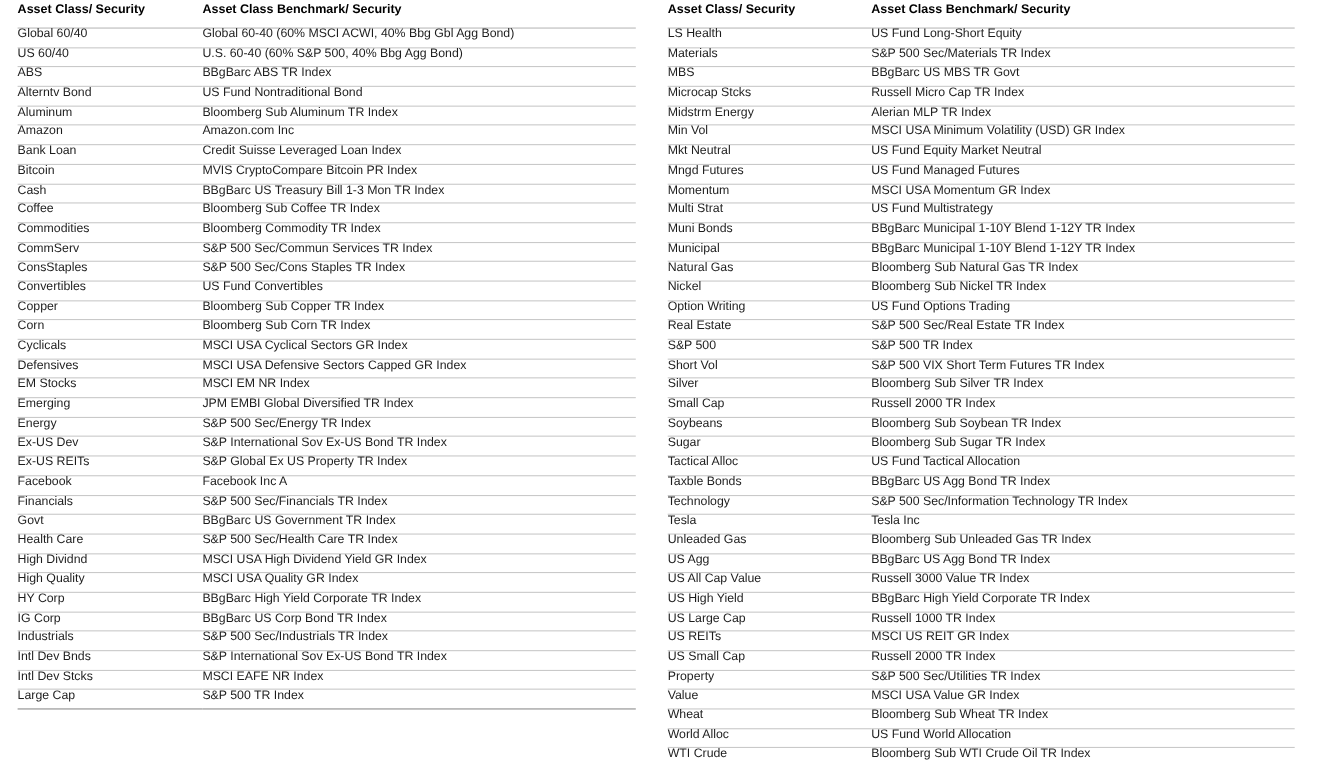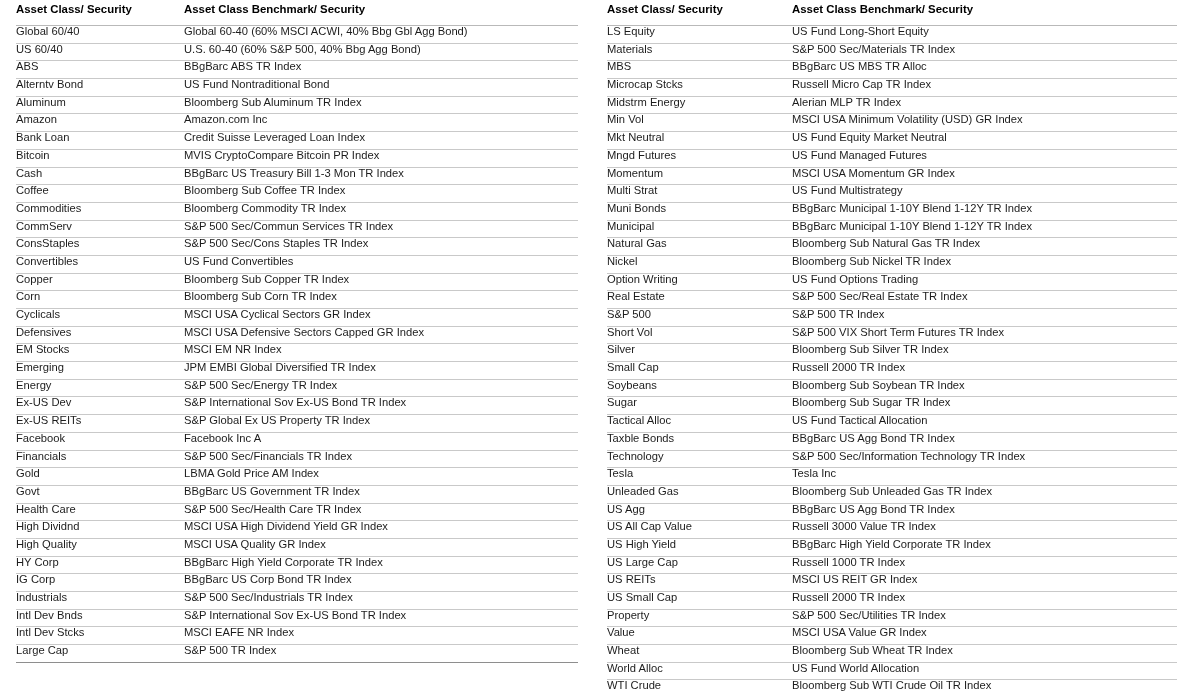--- a/index.html
+++ b/index.html
@@ -195,24 +195,20 @@
             </tr>
             <tr>
               <td class="cell-name">Facebook</td>
               <td class="cell-bench">Facebook Inc A</td>
             </tr>
             <tr>
               <td class="cell-name">Financials</td>
               <td class="cell-bench">S&amp;P 500 Sec/Financials TR Index</td>
             </tr>
             <tr>
-              <td class="cell-name">Gold</td>
-              <td class="cell-bench">LBMA Gold Price AM Index</td>
-            </tr>
-            <tr>
               <td class="cell-name">Govt</td>
               <td class="cell-bench">BBgBarc US Government TR Index</td>
             </tr>
             <tr>
               <td class="cell-name">Health Care</td>
               <td class="cell-bench">S&amp;P 500 Sec/Health Care TR Index</td>
             </tr>
             <tr>
               <td class="cell-name">High Dividnd</td>
               <td class="cell-bench">MSCI USA High Dividend Yield GR Index</td>
@@ -256,30 +252,30 @@
             <col class="c2">
           </colgroup>
         <thead>
           <tr>
             <th class="cell-name">Asset Class/ Security</th>
             <th class="cell-bench">Asset Class Benchmark/ Security</th>
           </tr>
         </thead>
         <tbody id="right-body">
             <tr>
-              <td class="cell-name">LS Equity</td>
+              <td class="cell-name">LS Health</td>
               <td class="cell-bench">US Fund Long-Short Equity</td>
             </tr>
             <tr>
               <td class="cell-name">Materials</td>
               <td class="cell-bench">S&amp;P 500 Sec/Materials TR Index</td>
             </tr>
             <tr>
               <td class="cell-name">MBS</td>
-              <td class="cell-bench">BBgBarc US MBS TR Alloc</td>
+              <td class="cell-bench">BBgBarc US MBS TR Govt</td>
             </tr>
             <tr>
               <td class="cell-name">Microcap Stcks</td>
               <td class="cell-bench">Russell Micro Cap TR Index</td>
             </tr>
             <tr>
               <td class="cell-name">Midstrm Energy</td>
               <td class="cell-bench">Alerian MLP TR Index</td>
             </tr>
             <tr>

